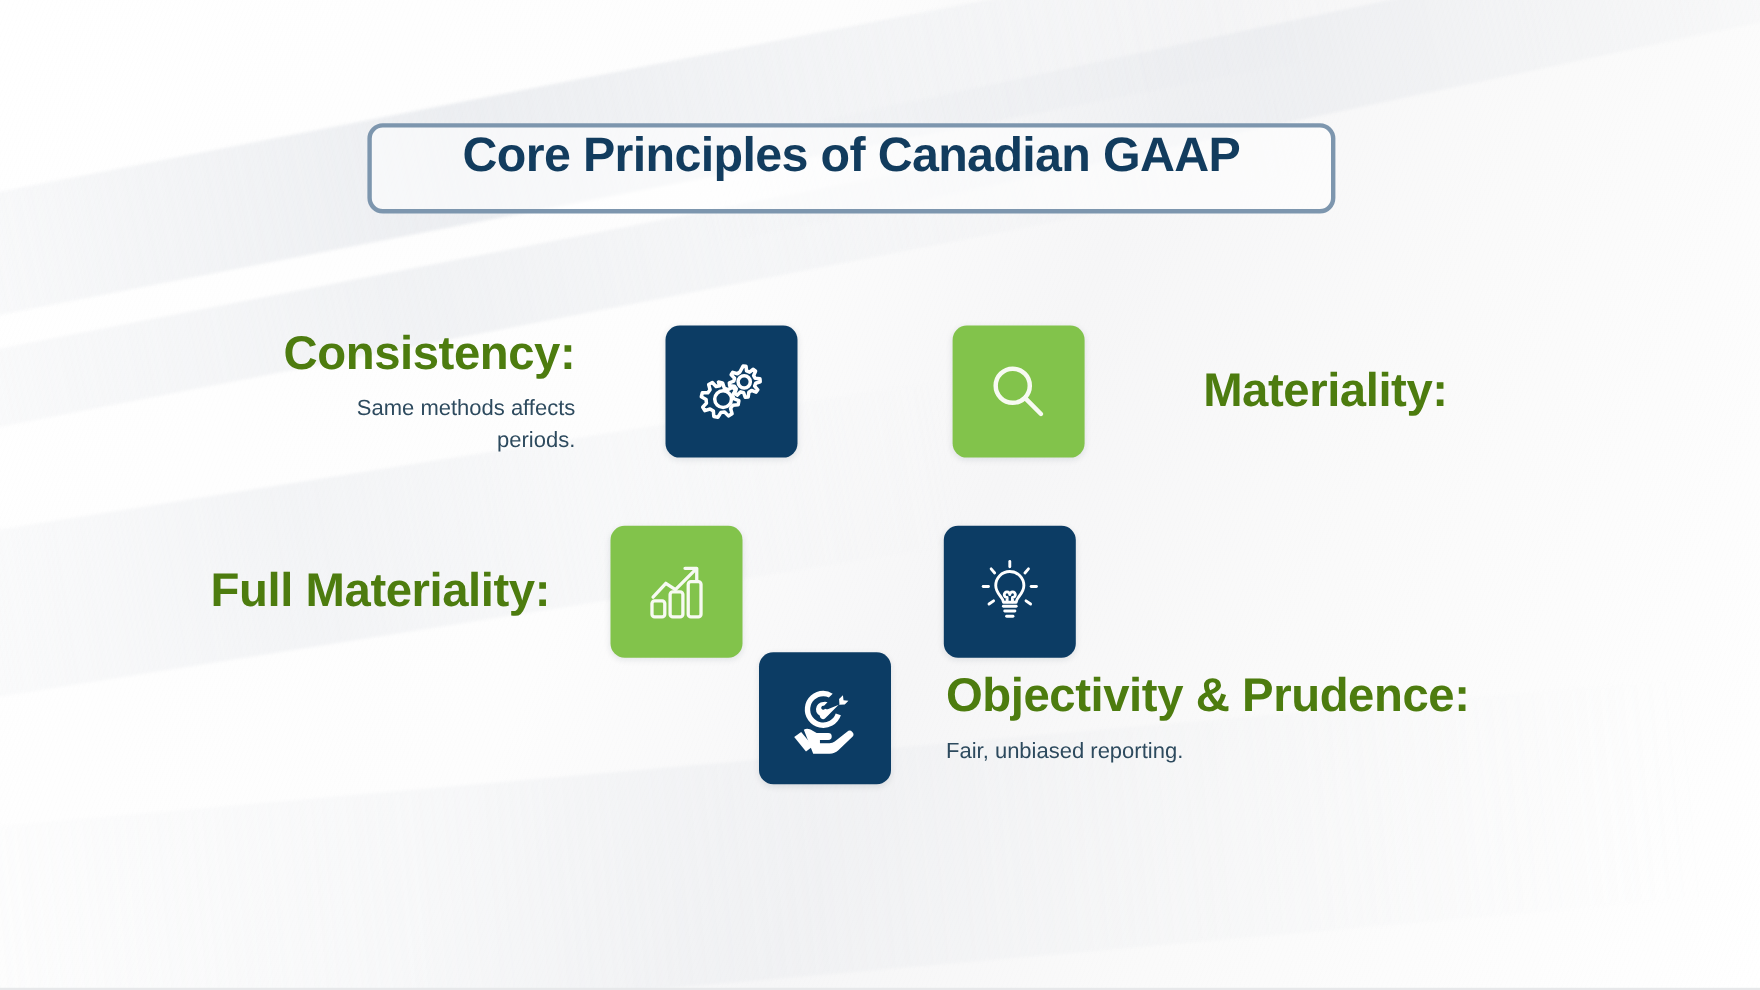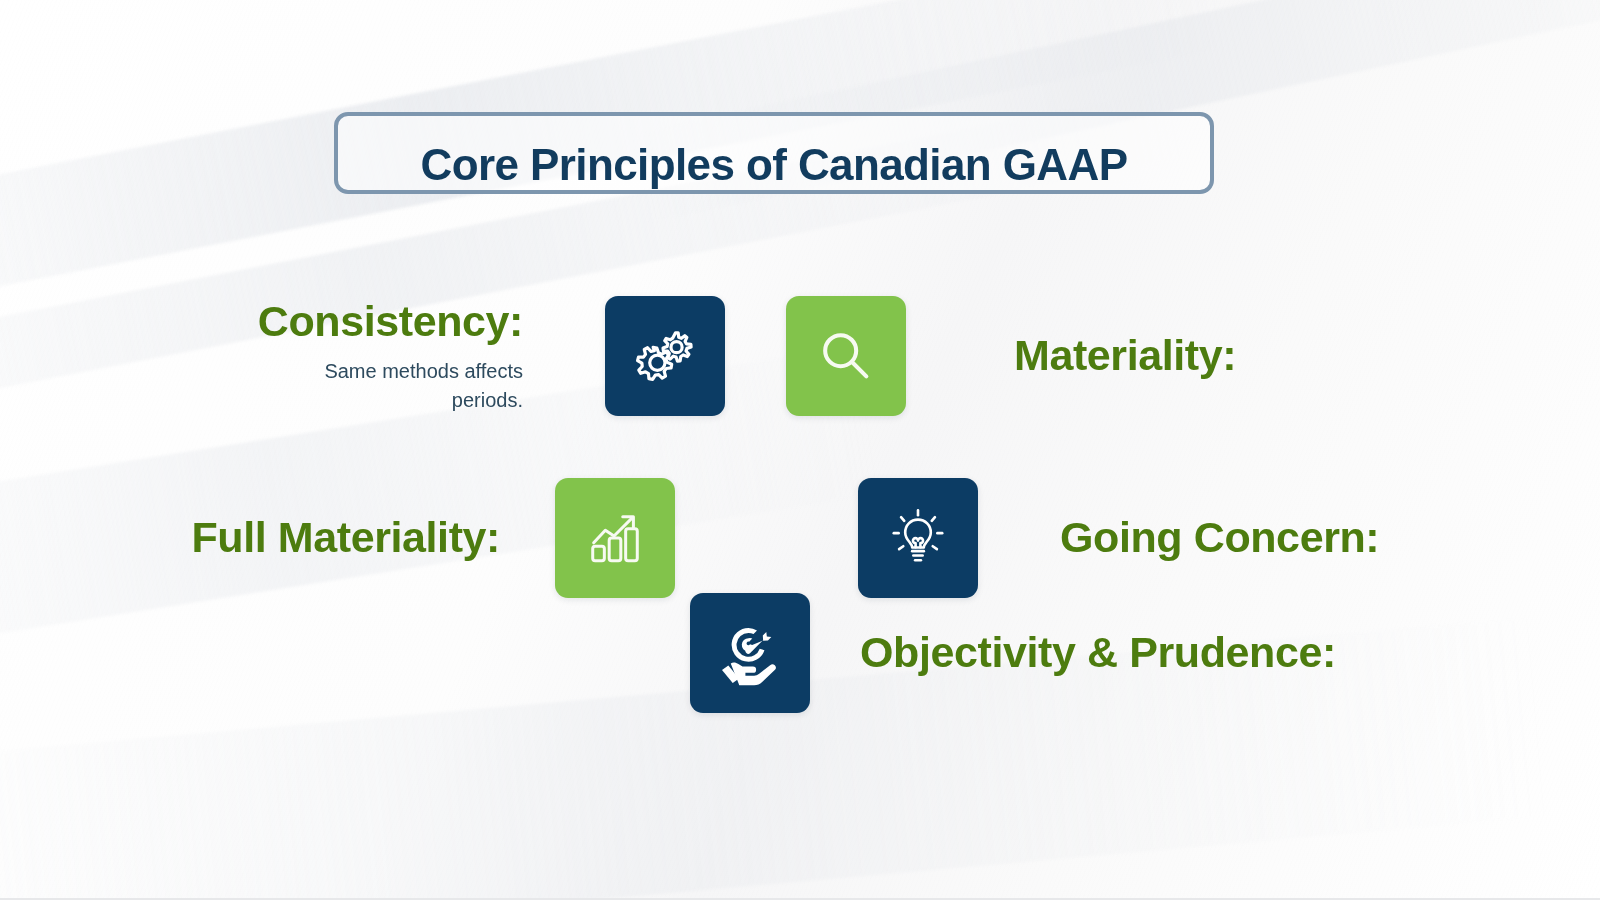--- a/index.html
+++ b/index.html
@@ -53,21 +53,21 @@
   #title-card {
     position: absolute;
     left: 334px;
     top: 112px;
     width: 880px;
     height: 82px;
     border: 4px solid #7d96ae;
     border-radius: 14px;
     background: rgba(255,255,255,.55);
     display: flex;
-    align-items: flex-end;
+    align-items: flex-start;
     justify-content: center;
   }
   #title-text {
     font-size: 44px;
     font-weight: 700;
     letter-spacing: -0.6px;
     color: #123c5e;
     white-space: nowrap;
   }
 
@@ -108,21 +108,21 @@
     font-size: 20px;
     font-weight: 400;
     color: #2d4a5e;
     line-height: 1.45;
     margin-top: 11px;
   }
   .body.wrap { max-width: 250px; white-space: normal; }
 
   
   #row-consistency { left: 250px;  top: 296px;  width: 475px; justify-content: flex-end; gap: 82px; }
-  #row-materiality { left: 786px;  top: 296px;  width: 530px; justify-content: flex-start; gap: 108px; }
+  #row-materiality { left: 786px;  top: 296px;  width: 530px; justify-content: flex-end; gap: 108px; }
   #row-disclosure  { left: 200px;  top: 478px;  width: 475px; justify-content: flex-end; gap: 55px; }
   #row-going       { left: 858px;  top: 478px;  width: 530px; justify-content: flex-start; gap: 82px; }
   #row-objectivity { left: 690px;  top: 593px;  width: 620px; justify-content: flex-start; gap: 50px; }
 
   #row-consistency .txt, #row-disclosure .txt { order: 0; }
   #row-consistency .tile, #row-disclosure .tile { order: 1; }
 </style>
 </head>
 <body>
 
@@ -201,34 +201,34 @@
         <line x1="14.5" y1="10.5" x2="17.8" y2="14.3"></line>
         <line x1="49.5" y1="10.5" x2="46.2" y2="14.3"></line>
         <line x1="7" y1="27" x2="12" y2="27"></line>
         <line x1="57" y1="27" x2="52" y2="27"></line>
         <line x1="12.5" y1="43.5" x2="16.8" y2="40.5"></line>
         <line x1="51.5" y1="43.5" x2="47.2" y2="40.5"></line>
       </svg>
     </span>
   </div>
   <div class="txt left">
-    <div class="heading">Going Concern:</div>
   </div>
 </div>
 
 <div class="row" id="row-objectivity">
   <div class="tile navy">
     <span>
       <svg width="70" height="70" viewBox="0 0 64 64" fill="none">
         <g fill="#ffffff">
           <path d="M30.6 9.2a15.4 15.4 0 1 0 14.6 20.3l-4.3-1.4a10.9 10.9 0 1 1-10.3-14.4 10.8 10.8 0 0 1 4.6 1l3.2-3.2a15.3 15.3 0 0 0-7.8-2.3z"></path>
           <path d="M30.6 18.5a6.1 6.1 0 1 0 6 7.2l-4.6-1.6a1.7 1.7 0 1 1-1.4-2.6 1.7 1.7 0 0 1 .6.1l2.9-2.9a6 6 0 0 0-3.5-.2z"></path>
           <path d="M31.2 25.8l-2.6 2.6a2.5 2.5 0 0 0 3.6 3.5l11.6-11.6 4.6.3 3.1-3.2-4.1-.5-.5-4.1-3.2 3.1.3 4.6z"></path>
           <path d="M6.4 47.6l5.8-4.2 9.8 11.8-5.8 4.3z"></path>
           <path d="M14.4 41.5c2.5-1.5 5-.6 7 .6l3.7 2.2h9.6a2.9 2.9 0 0 1 0 5.8h-6.9v2.6h7.9a7 7 0 0 0 4.4-1.5l10.3-8a3 3 0 0 1 4.2 4.4l-11.5 10.9a10.6 10.6 0 0 1-7.3 2.9H22.2z"></path>
         </g>
       </svg>
     </span>
   </div>
   <div class="txt left">
     <div class="heading">Objectivity &amp; Prudence:</div>
+    <div class="body">Fair, unbiased reporting.</div>
   </div>
 </div>
 
 </body></html>

